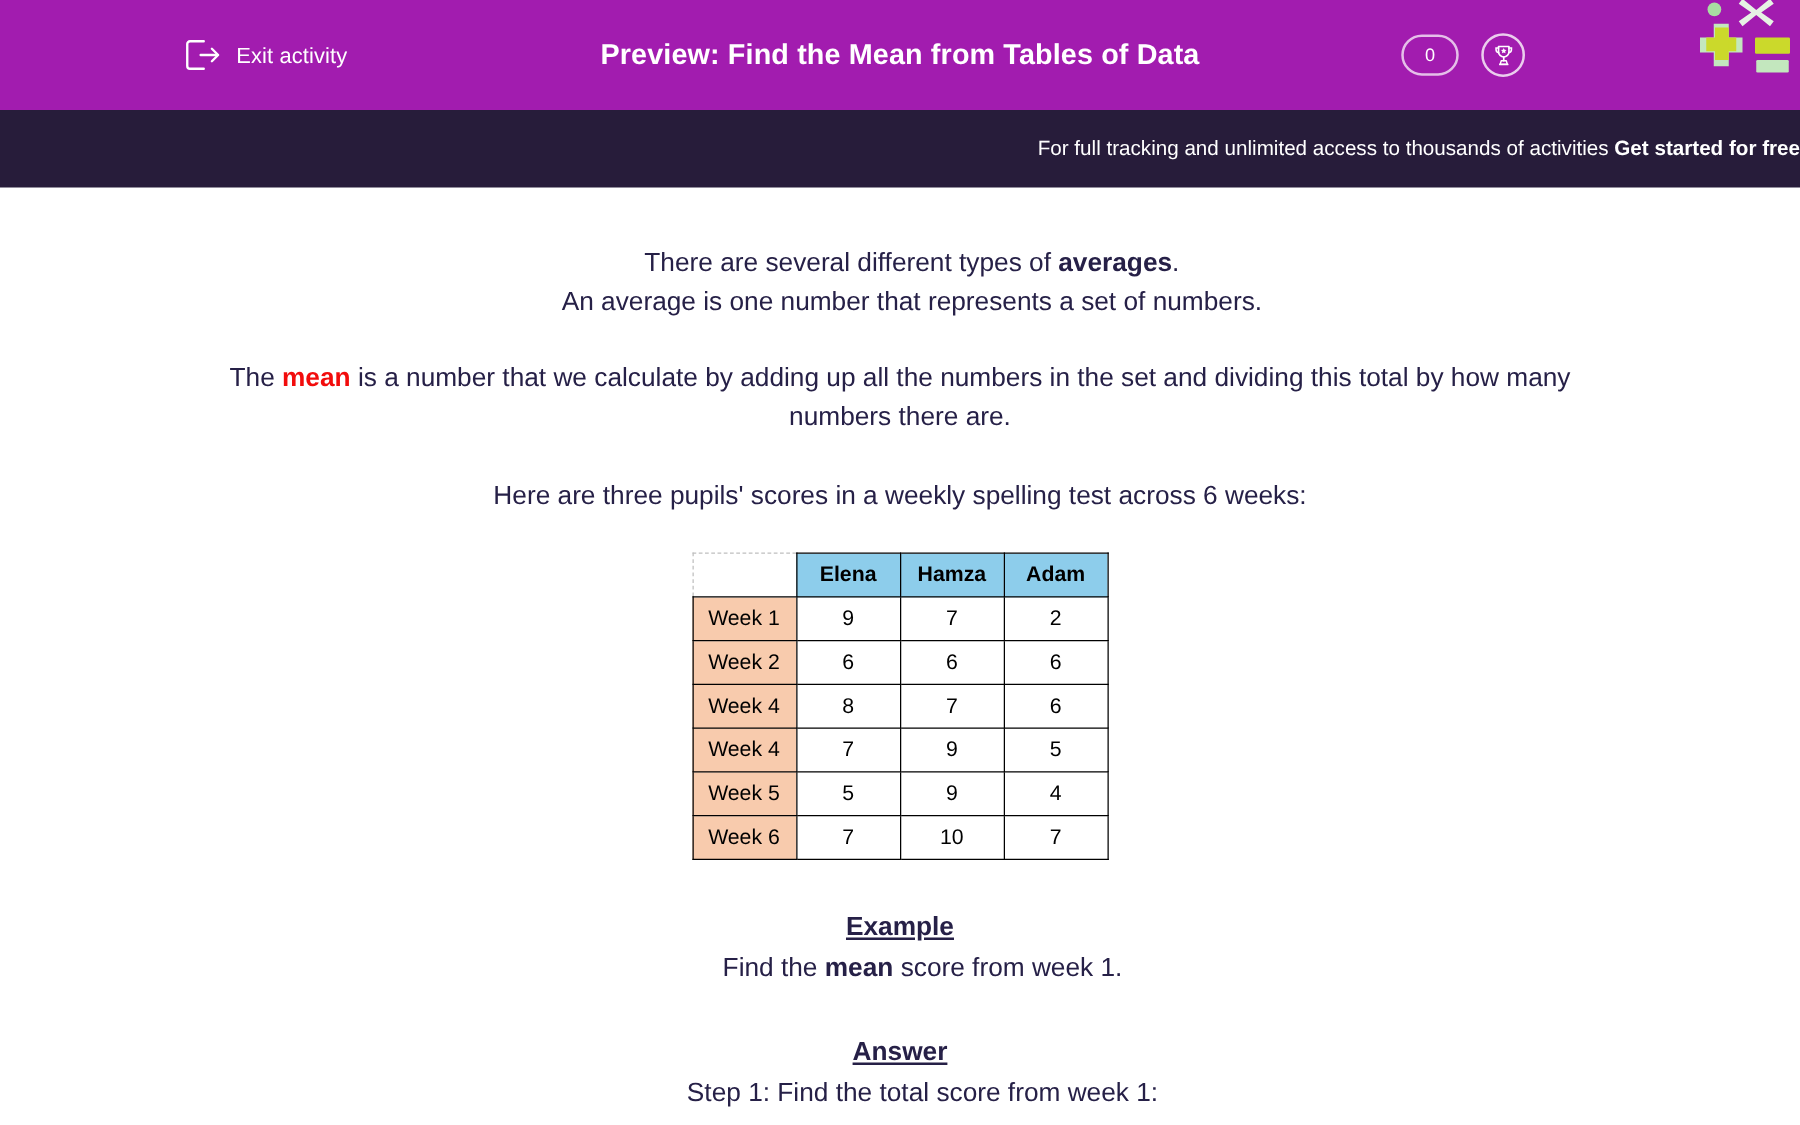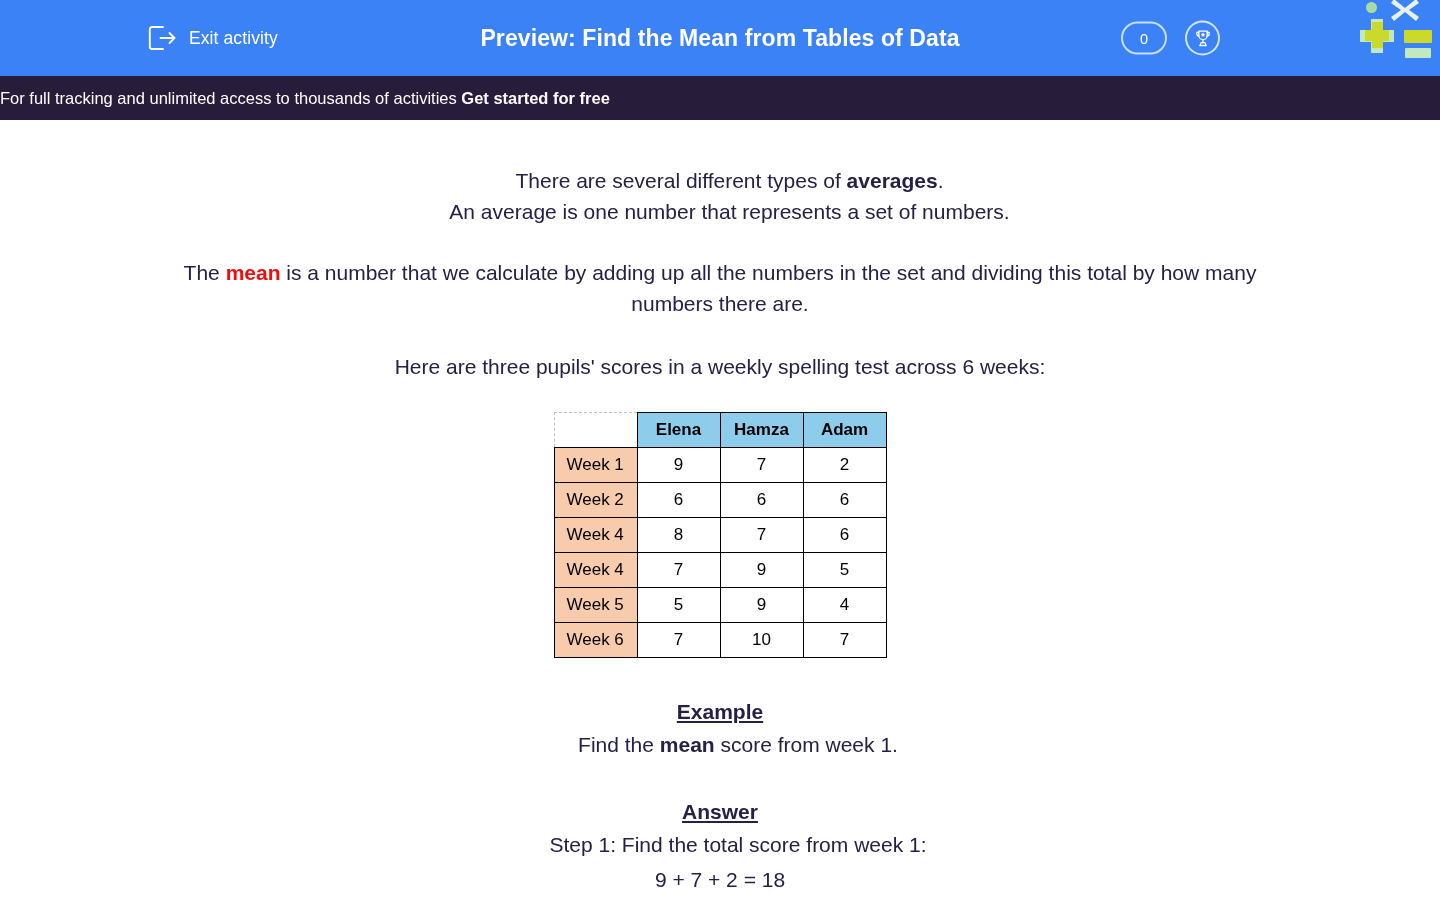--- a/index.html
+++ b/index.html
@@ -8,22 +8,22 @@
     width: 1440px;
     height: 900px;
     overflow: hidden;
     background: #ffffff;
     font-family: "Liberation Sans", sans-serif;
   }
 
   
   .app-header {
     position: relative;
-    height: 76px;
-    background: #3b82f6;
+    height: 88px;
+    background: #a21caf;
     display: flex;
     align-items: center;
     overflow: hidden;
   }
 
   .exit-btn {
     position: absolute;
     left: 148px;
     top: 50%;
     transform: translateY(-50%);
@@ -99,25 +99,25 @@
   .deco .d-xmark { left: 40px; top: -3px; width: 30px; height: 26px; }
   .deco .d-plus-light-h { width: 34px; height: 12px; background: #C3E7BE; left: 10px; top: 30px; }
   .deco .d-plus-light-v { width: 12px; height: 34px; background: #C3E7BE; left: 21px; top: 19px; }
   .deco .d-plus-y-h { width: 24px; height: 11px; background: #CBD92B; left: 15px; top: 30px; }
   .deco .d-plus-y-v { width: 11px; height: 26px; background: #CBD92B; left: 21.5px; top: 22px; }
   .deco .d-bar-y { width: 28px; height: 13px; background: #CBD92B; left: 54px; top: 30px; border-radius: 1px;}
   .deco .d-bar-l { width: 26px; height: 10px; background: #C3E7BE; left: 55px; top: 48px; border-radius: 1px;}
 
   
   .promo-banner {
-    height: 44px;
+    height: 62px;
     background: #271C3A;
     display: flex;
     align-items: center;
-    justify-content: flex-start;
+    justify-content: flex-end;
     cursor: pointer;
   }
   .promo-text {
     color: #ffffff;
     font-size: 16.5px;
     font-weight: 400;
   }
   .promo-text .promo-cta { font-weight: bold; }
 
   

